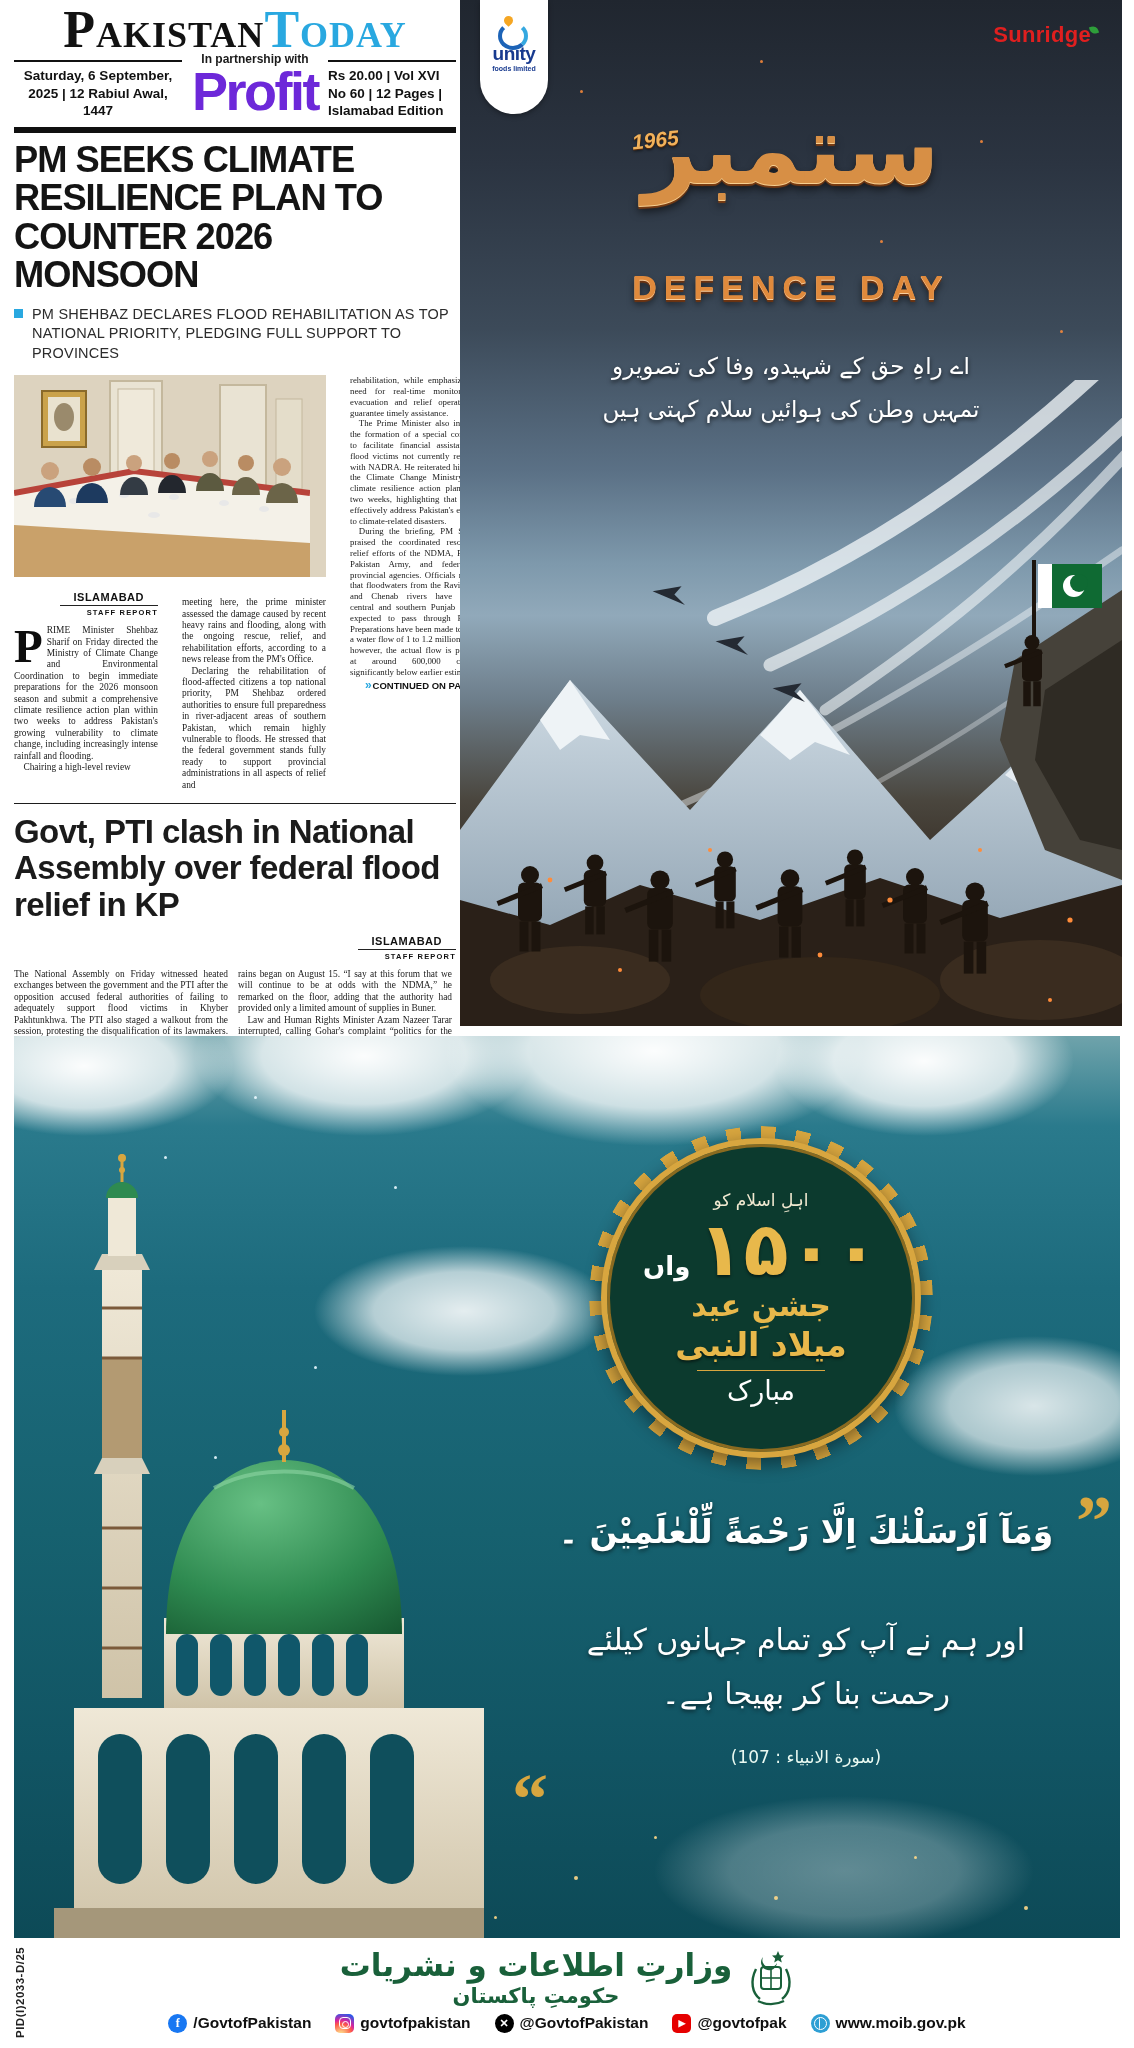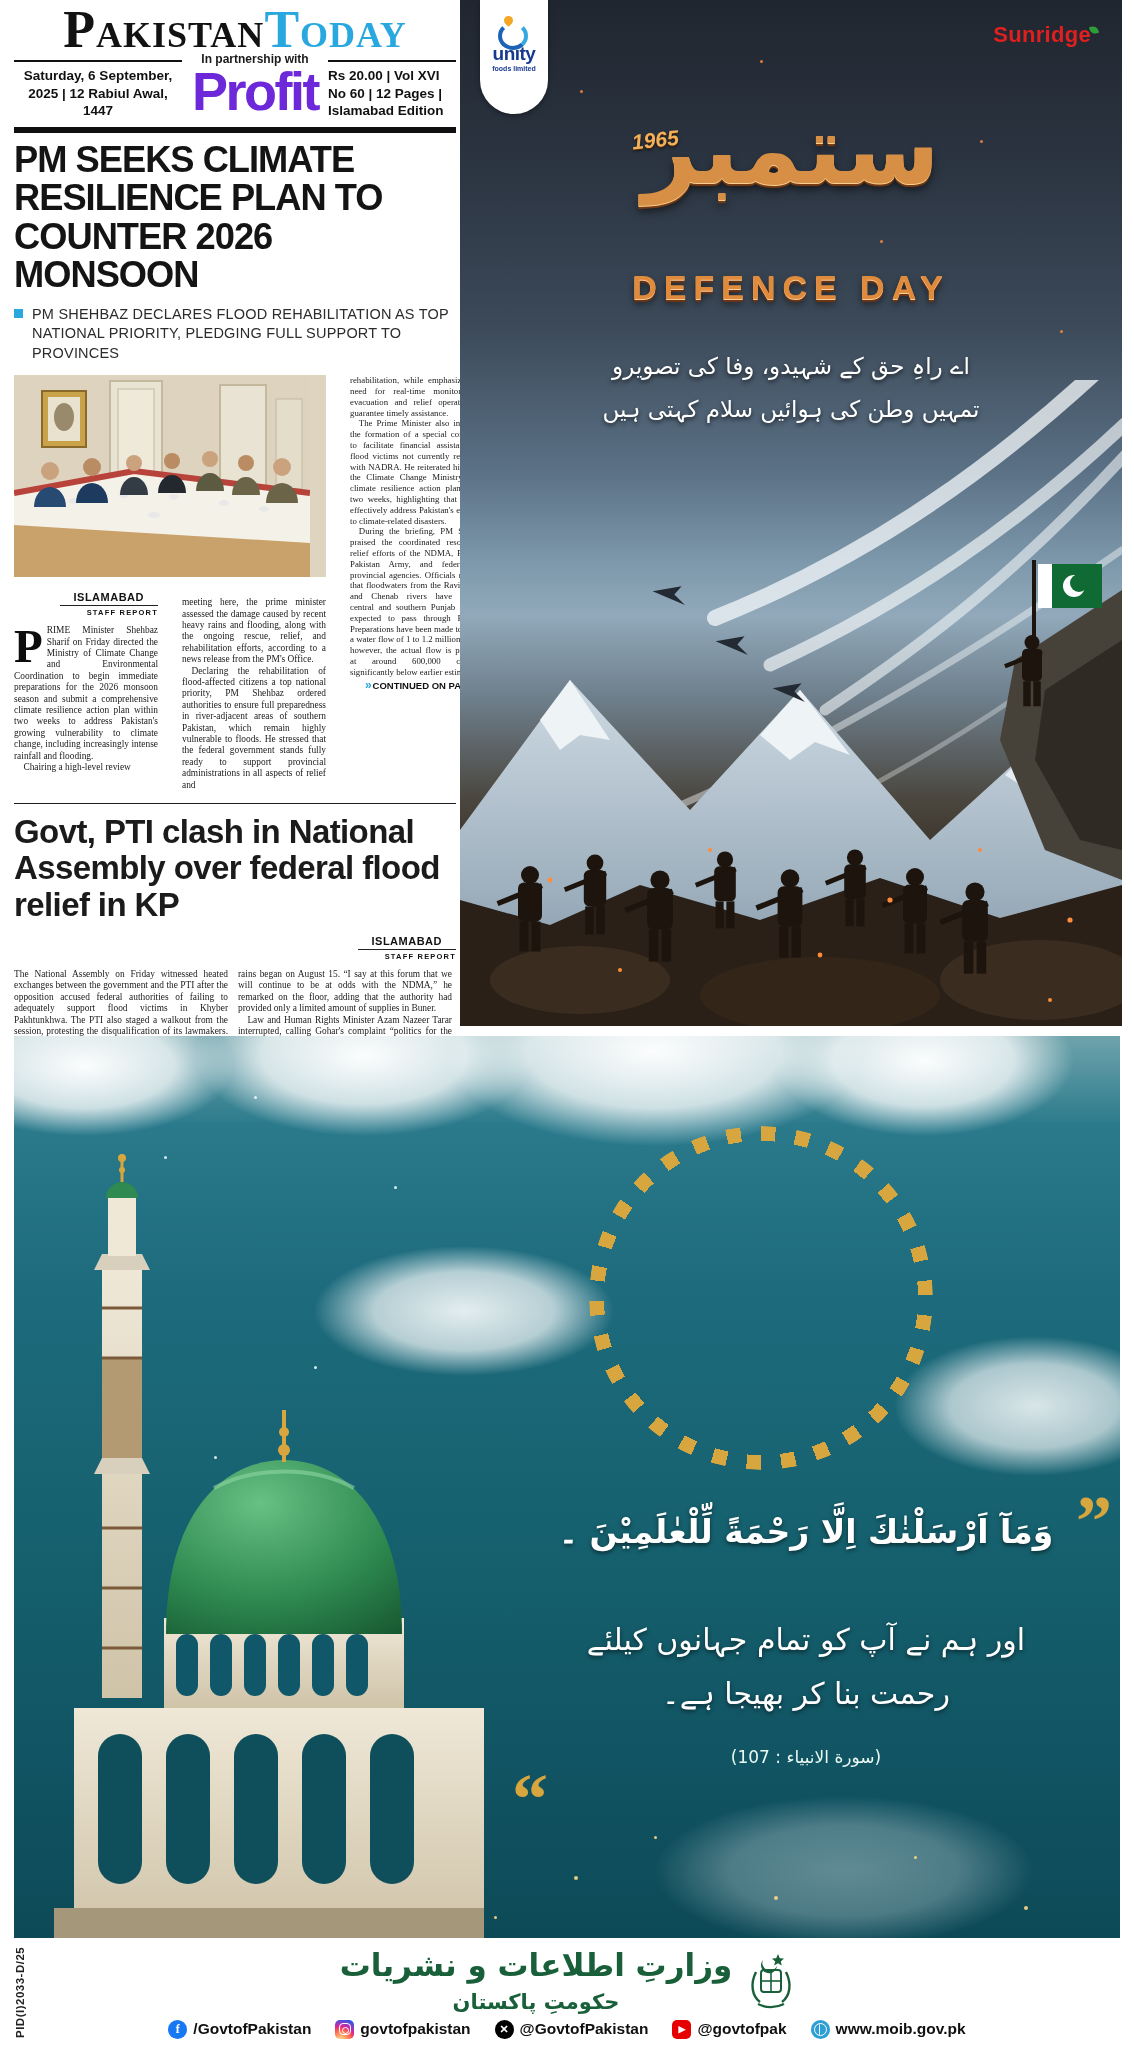--- a/index.html
+++ b/index.html
@@ -133,21 +133,21 @@
 
   .gold-dust{position:absolute;width:4px;height:4px;border-radius:50%;background:#ffd98a;opacity:.9;}
 
   
   .footer{position:absolute;left:0;top:1944px;width:1134px;height:104px;background:#fff;}
   .pid{position:absolute;left:26px;bottom:10px;transform:rotate(-90deg);
       transform-origin:left bottom;font-size:11.5px;font-weight:bold;color:#222;letter-spacing:.5px;}
   .ministry-row{display:flex;justify-content:center;align-items:center;gap:16px;padding-top:4px;}
   .ministry-text{text-align:center;direction:rtl;font-family:"DejaVu Sans",sans-serif;color:#19603a;}
   .ministry-main{font-size:31px;font-weight:bold;line-height:1.15;}
-  .ministry-sub{font-size:21px;font-weight:bold;margin-top:6px;}
+  .ministry-sub{font-size:21px;font-weight:bold;margin-top:0px;}
   .social-row{display:flex;justify-content:center;align-items:center;gap:24px;margin-top:6px;
       font-size:15.5px;font-weight:bold;color:#101010;}
   .social-item{display:flex;align-items:center;gap:6px;}
   .si{width:19px;height:19px;border-radius:50%;display:inline-flex;align-items:center;
       justify-content:center;color:#fff;font-size:12px;font-weight:bold;flex:0 0 19px;}
   .si-fb{background:#1877f2;font-family:"Liberation Serif",serif;}
   .si-x{background:#000;font-size:11px;}
   .si-ig{border-radius:5px;position:relative;
       background:radial-gradient(circle at 30% 110%,#fdf497 0%,#fd5949 45%,#d6249f 60%,#285aeb 90%);}
   .si-ig::before{content:"";position:absolute;inset:3.5px;border:1.6px solid #fff;border-radius:4px;}
@@ -458,20 +458,30 @@
       <rect x="152" y="676" width="44" height="150" rx="22"></rect>
       <rect x="220" y="676" width="44" height="150" rx="22"></rect>
       <rect x="288" y="676" width="44" height="150" rx="22"></rect>
       <rect x="356" y="676" width="44" height="150" rx="22"></rect>
     </g>
     <rect x="40" y="850" width="430" height="30" fill="#a5977a"></rect>
   </svg>
 
   <div class="emblem">
     <div class="emblem-ticks"></div>
+    <div class="emblem-ring">
+      <div class="em-top">اہلِ اسلام کو</div>
+      <div class="em-num-row">
+        <span class="em-number">۱۵۰۰</span>
+        <span class="em-wan">واں</span>
+      </div>
+      <div class="em-line1">جشنِ عید</div>
+      <div class="em-line2">میلاد النبی</div>
+      <div class="em-bottom">مبارک</div>
+    </div>
   </div>
 
   <div class="verse-wrap">
     <span class="q-mark q-open">”</span>
     <div class="verse-ar">وَمَآ اَرْسَلْنٰكَ اِلَّا رَحْمَةً لِّلْعٰلَمِیْنَ ۔</div>
     <div class="verse-ur">
       <div>اور ہم نے آپ کو تمام جہانوں کیلئے</div>
       <div>رحمت بنا کر بھیجا ہے۔</div>
     </div>
     <span class="q-mark q-close">“</span>

